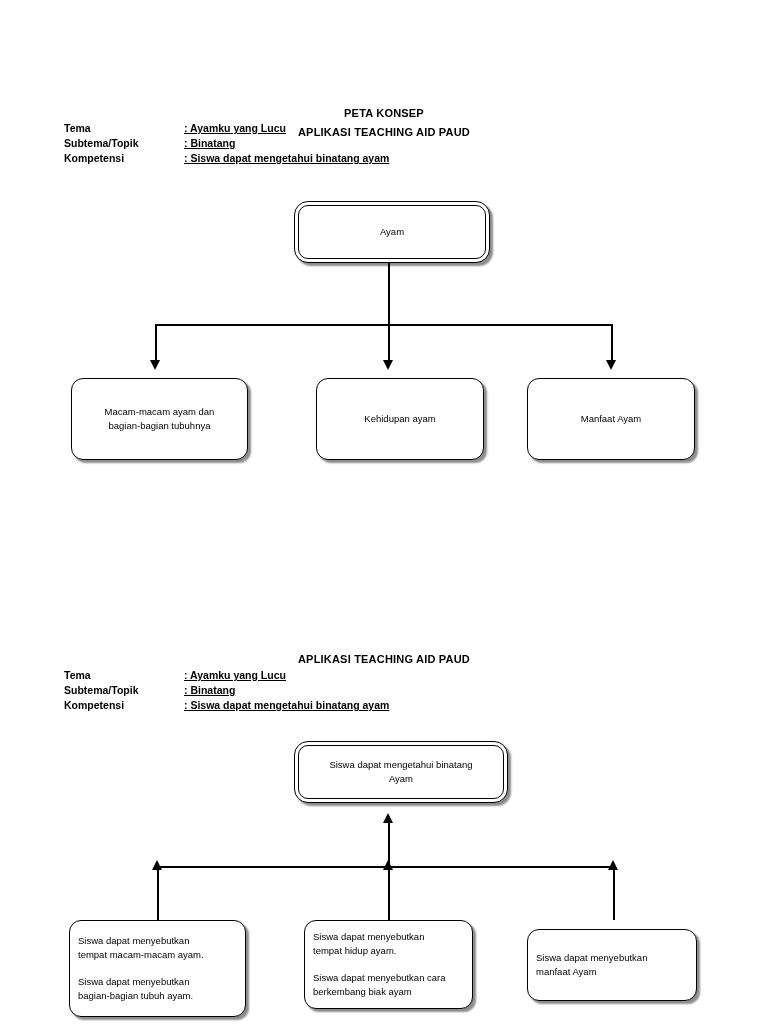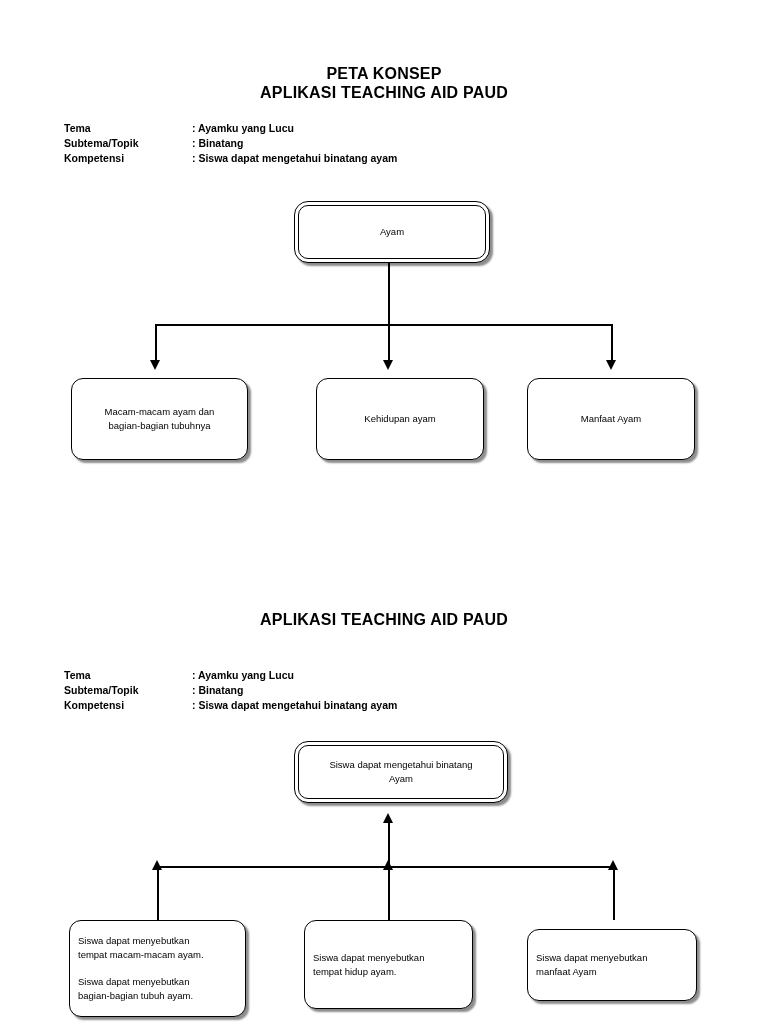--- a/index.html
+++ b/index.html
@@ -22,35 +22,36 @@
     width: 768px;
     height: 1024px;
   }
 
   
   .title-block {
     position: absolute;
     width: 100%;
     text-align: center;
     font-weight: bold;
-    font-size: 16px;
+    font-size: 11px;
     letter-spacing: 0.2px;
+    margin-top: 40px;
   }
   .title-line { line-height: 19px; }
 
   
   .meta {
     position: absolute;
     font-size: 10.5px;
     font-weight: bold;
     line-height: 15px;
   }
-  .meta-row { display: flex; gap: 8px; }
+  .meta-row { display: flex; }
   .meta-label { width: 120px; }
-  .meta-value { white-space: nowrap; }
+  .meta-value { white-space: nowrap; text-decoration: underline; }
 
   
   .node {
     position: absolute;
     box-sizing: border-box;
     border: 1.4px solid #000;
     border-radius: 12px;
     background: #ffffff;
     box-shadow: 3px 3px 2px rgba(0,0,0,0.45);
     display: flex;
@@ -213,20 +214,24 @@
       </p>
     </span>
   </div>
 
   <div class="node left-align" style="left:304px; top:920px; width:169px; height:89px;">
     <span class="node-text">
       <p>
         <span>Siswa dapat menyebutkan</span><br>
         <span>tempat hidup ayam.</span>
       </p>
+      <p>
+        <span>Siswa dapat menyebutkan cara</span><br>
+        <span>berkembang biak ayam</span>
+      </p>
     </span>
   </div>
 
   <div class="node left-align" style="left:527px; top:929px; width:170px; height:72px;">
     <span class="node-text">
       <p>
         <span>Siswa dapat menyebutkan</span><br>
         <span>manfaat Ayam</span>
       </p>
     </span>

